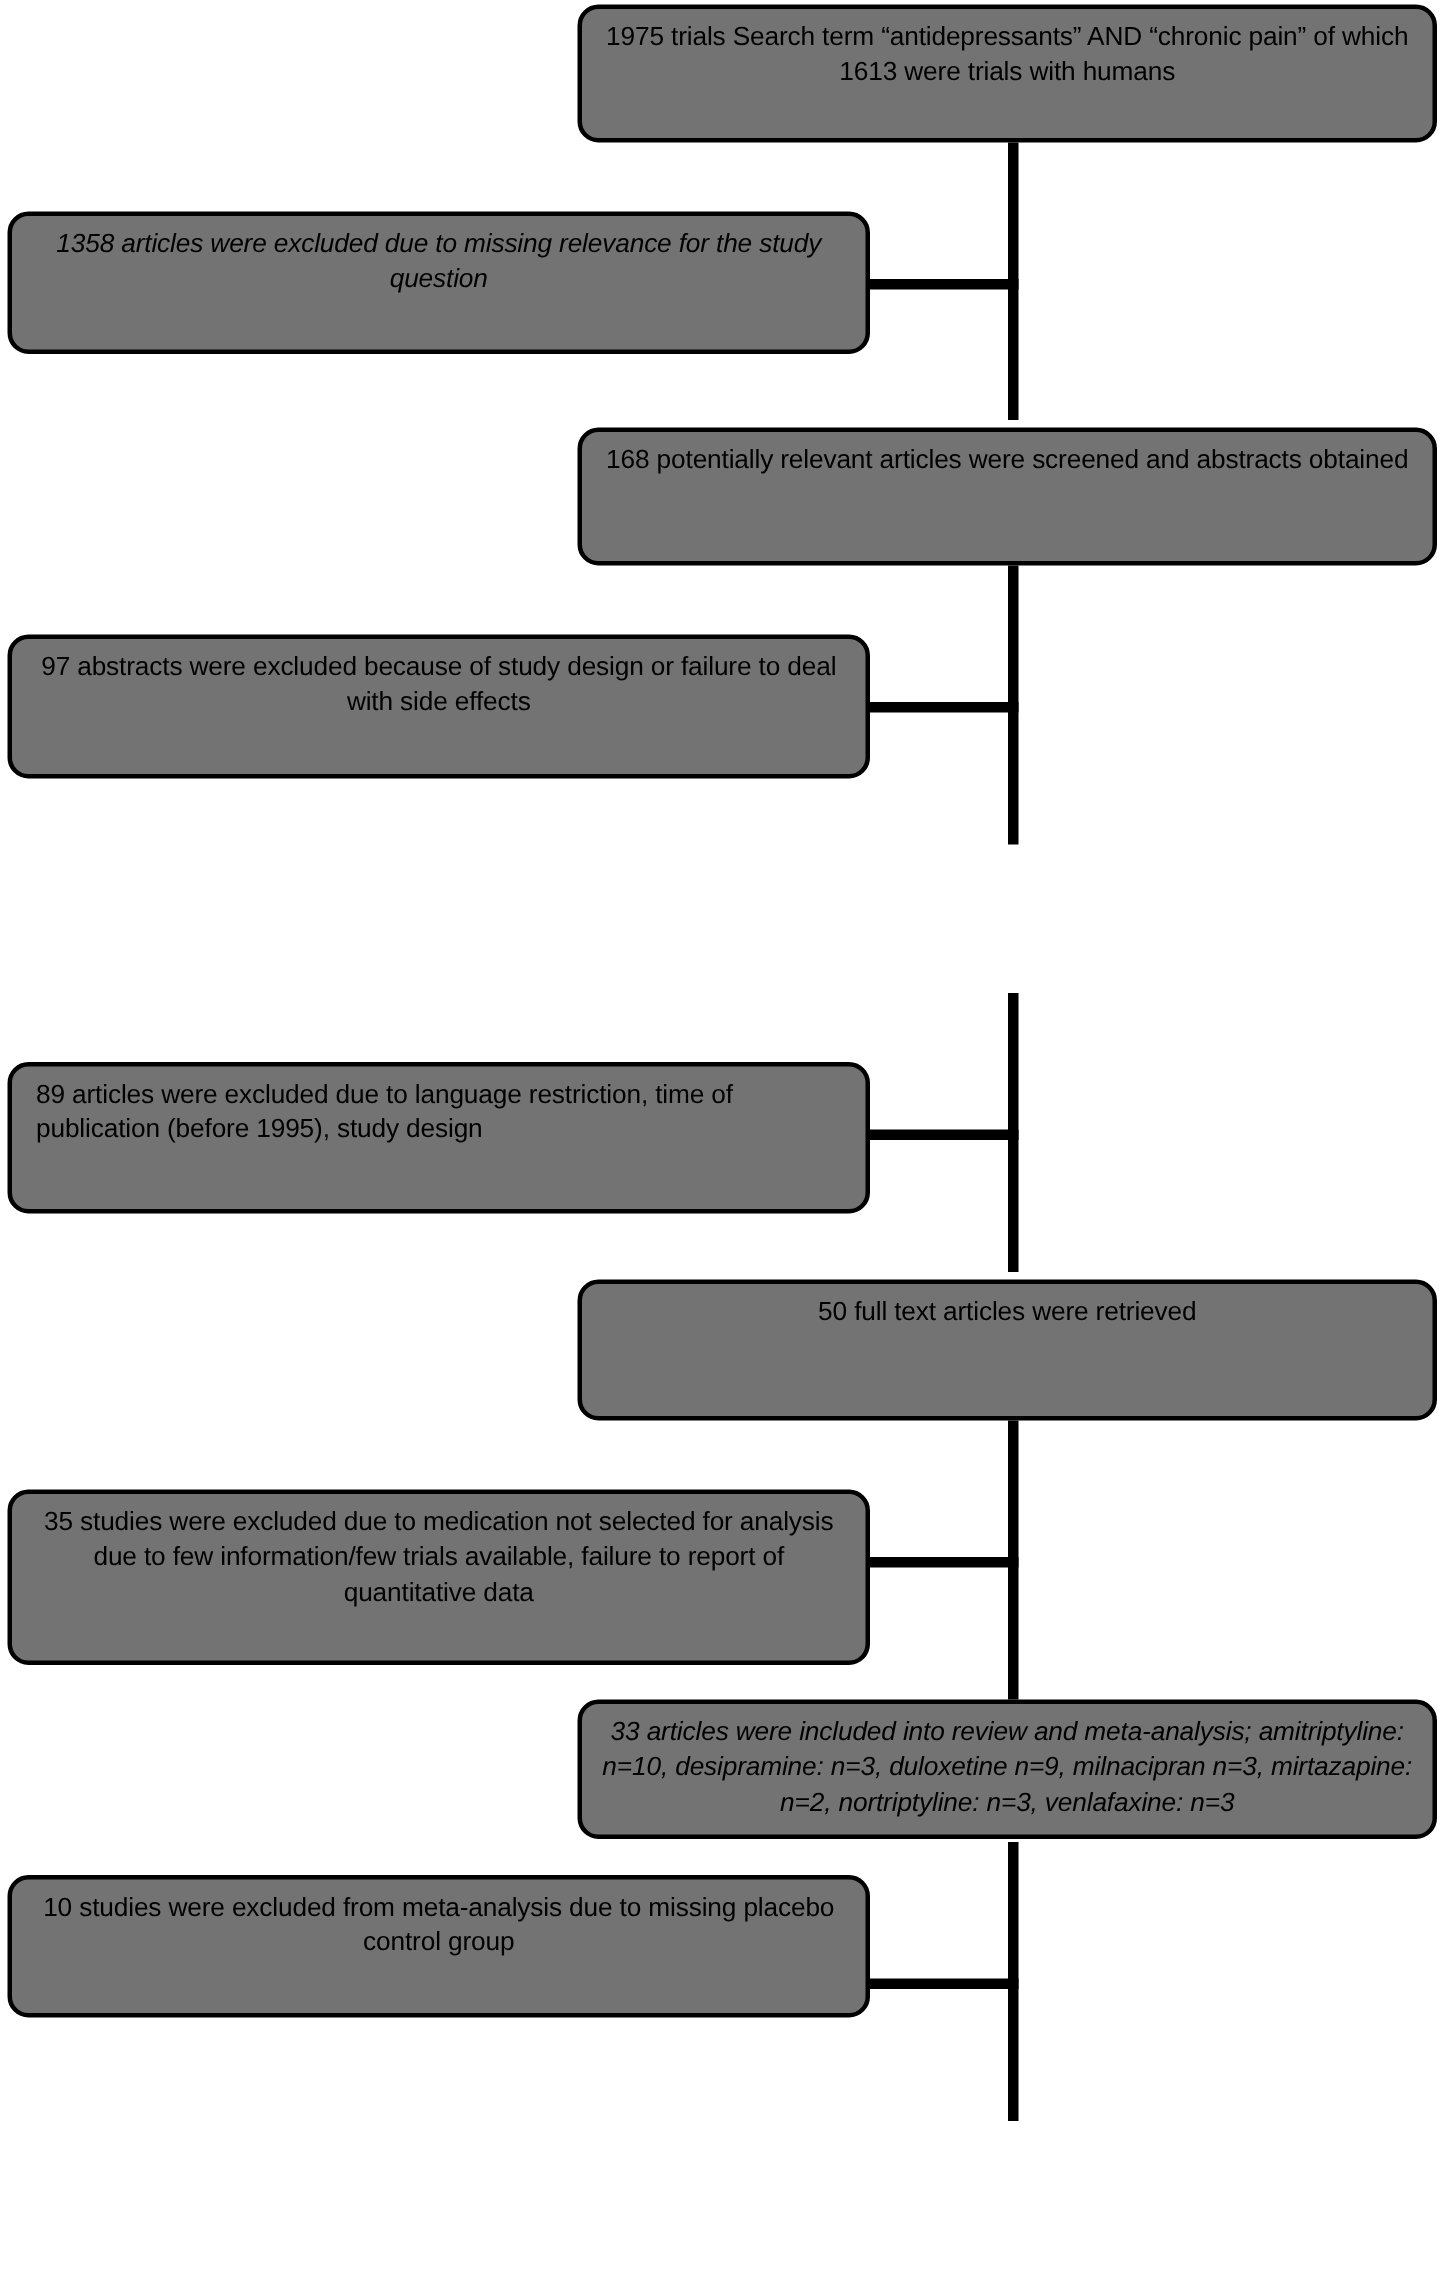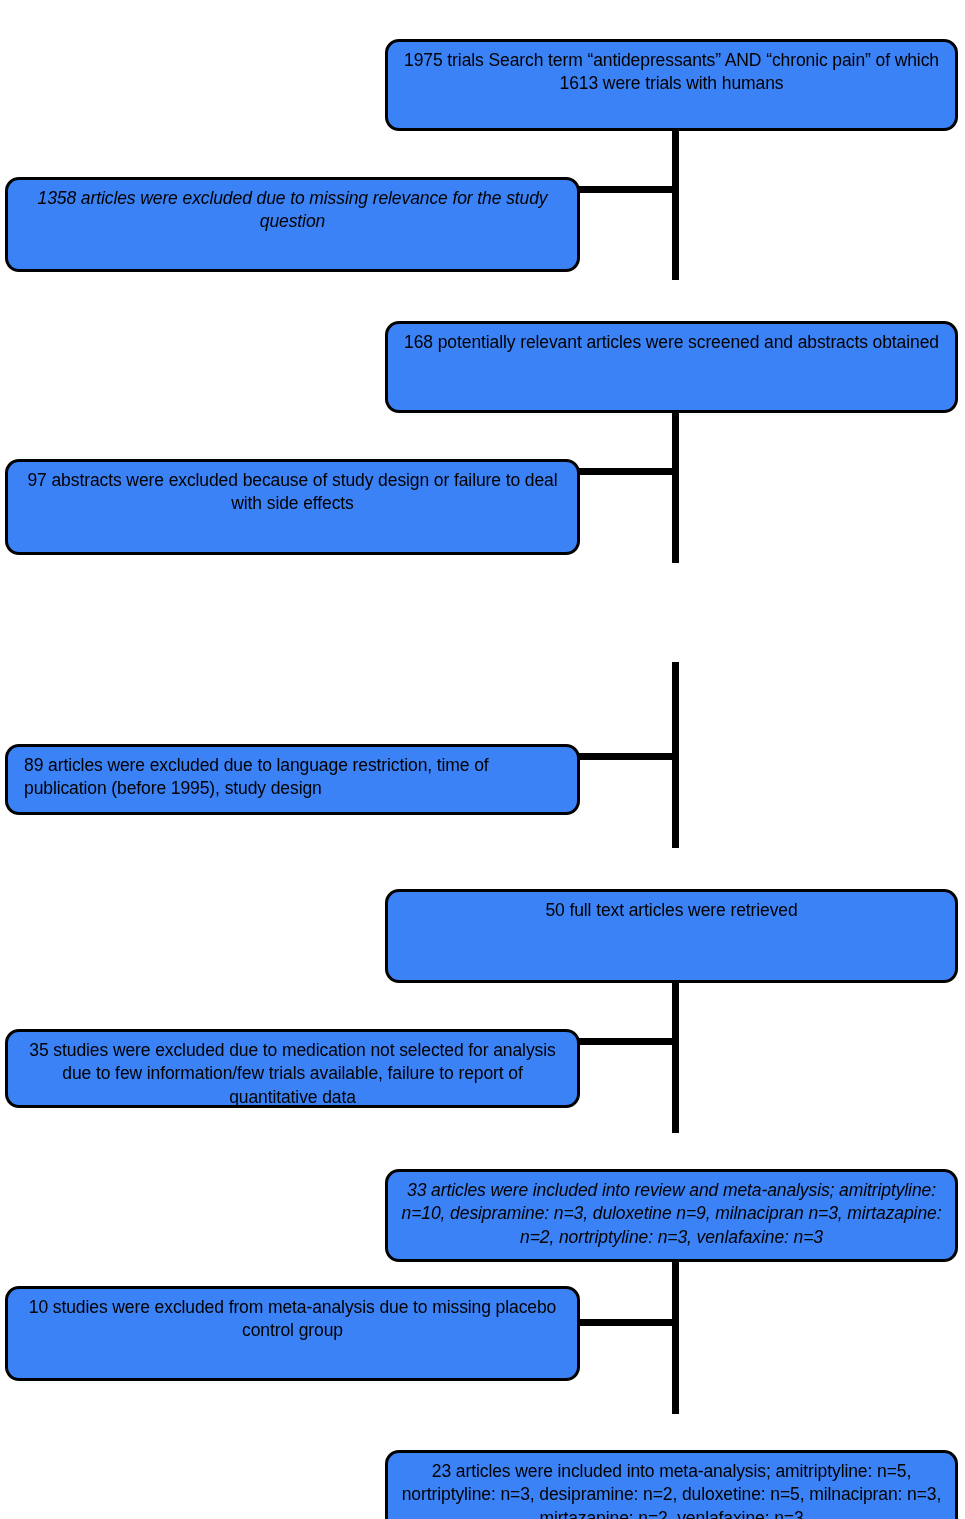--- a/index.html
+++ b/index.html
@@ -30,28 +30,27 @@
   .branch {
     position: absolute;
     height: 7px;
     background: #000000;
   }
 
   
   .node {
     position: absolute;
     box-sizing: border-box;
-    background: #3b82f6;
+    background: #737373;
     border: 3px solid #000000;
     border-radius: 14px;
     display: flex;
     align-items: flex-start;
     justify-content: center;
     padding: 7px 12px 0 12px;
-    margin-top: 36px;
   }
   .node .node-text {
     display: block;
     width: 100%;
     font-size: 17.5px;
     line-height: 1.33;
     color: #000000;
     text-align: center;
     letter-spacing: -0.1px;
   }
@@ -92,37 +91,34 @@
 
 
   <div class="node col-main" style="top:853px; height:94px;">
     <span class="node-text">50 full text articles were retrieved</span>
   </div>
 
   <div class="node col-main" style="top:1133px; height:93px;font-style:italic;">
     <span class="node-text">33 articles were included into review and meta-analysis; amitriptyline: n=10, desipramine: n=3, duloxetine n=9, milnacipran n=3, mirtazapine: n=2, nortriptyline: n=3, venlafaxine: n=3</span>
   </div>
 
-  <div class="node col-main" style="top:1414px; height:99px;">
-    <span class="node-text">23 articles were included into meta-analysis; amitriptyline: n=5, nortriptyline: n=3, desipramine: n=2, duloxetine: n=5, milnacipran: n=3, mirtazapine: n=2, venlafaxine: n=3</span>
-  </div>
 
   <div class="node col-excl" style="top:141px; height:95px;font-style:italic;">
     <span class="node-text">1358 articles were excluded due to missing relevance for the study question</span>
   </div>
 
   <div class="node col-excl" style="top:423px; height:96px;">
     <span class="node-text">97 abstracts were excluded because of study design or failure to deal with side effects</span>
   </div>
 
-  <div class="node col-excl align-left" style="top:708px; height:71px;">
+  <div class="node col-excl align-left" style="top:708px; height:101px;">
     <span class="node-text">89 articles were excluded due to language restriction,  time of publication (before 1995), study design</span>
   </div>
 
-  <div class="node col-excl" style="top:993px; height:79px;">
+  <div class="node col-excl" style="top:993px; height:117px;">
     <span class="node-text">35 studies were excluded due to medication not selected for analysis due to few information/few trials available, failure to report of quantitative data</span>
   </div>
 
   <div class="node col-excl" style="top:1250px; height:95px;">
     <span class="node-text">10 studies were excluded from meta-analysis due to missing placebo control group</span>
   </div>
 
 </div>
 
 </body></html>

